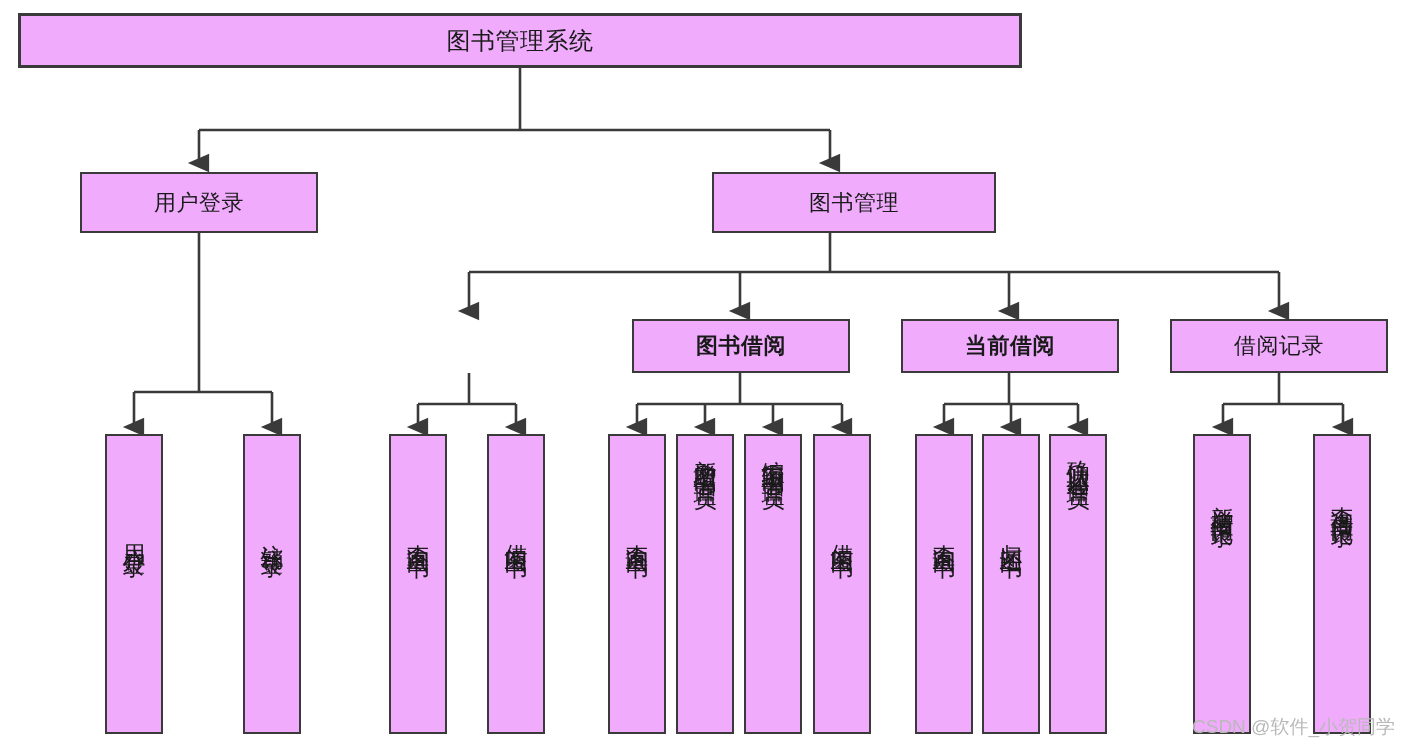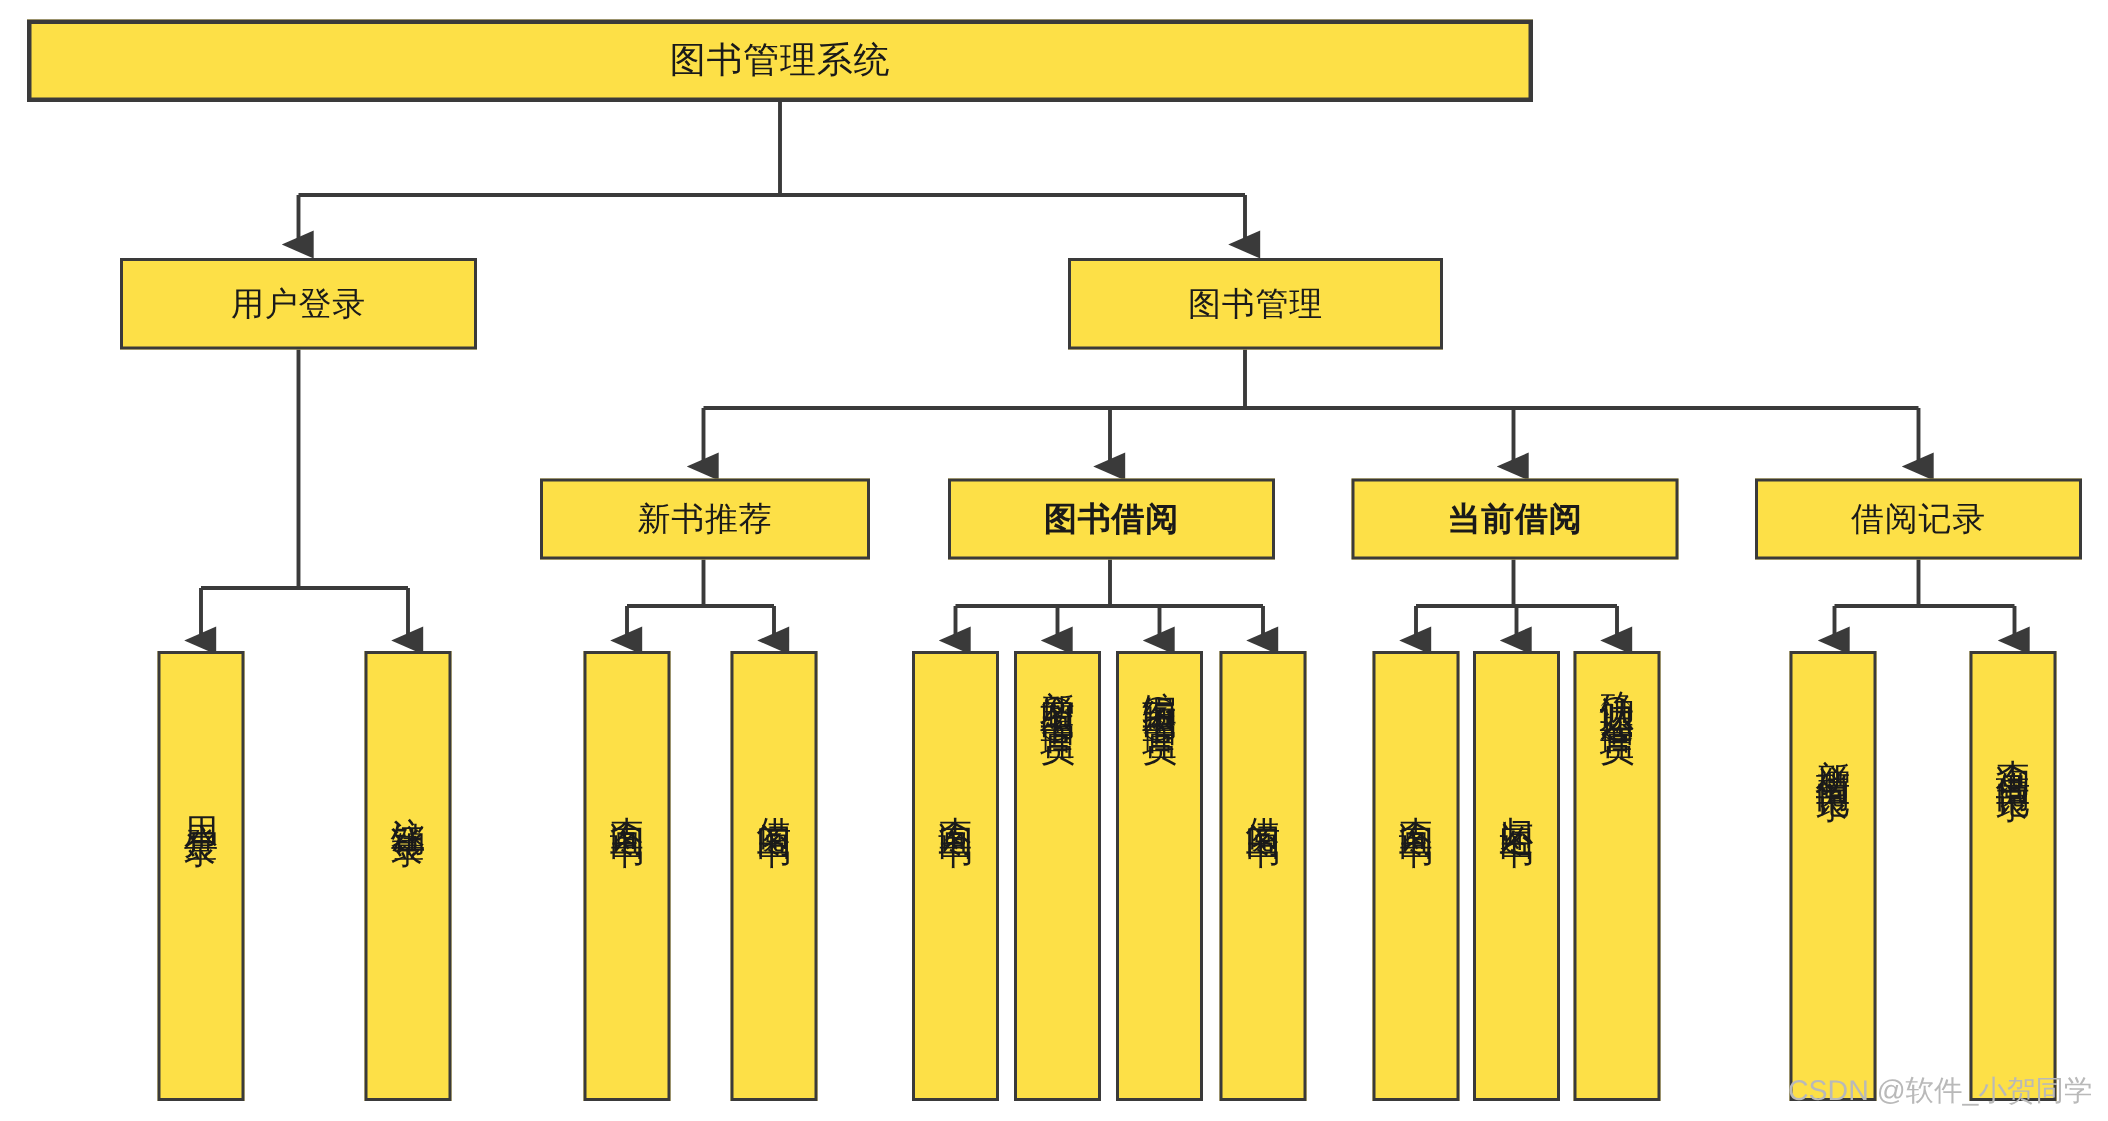--- a/index.html
+++ b/index.html
@@ -21,21 +21,21 @@
   #connector-layer {
     position: absolute;
     left: 0;
     top: 0;
     width: 1405px;
     height: 747px;
   }
   .node {
     position: absolute;
     box-sizing: border-box;
-    background: #fde047;
+    background: #f0abfc;
     border: 2.5px solid #3a3a3a;
     display: flex;
     align-items: center;
     justify-content: center;
     color: #1a1a1a;
     z-index: 2;
   }
   .node.level-0 {
     border-width: 3px;
   }
@@ -143,27 +143,24 @@
   </svg>
 
   <div class="node level-0" style="left:18px; top:13px; width:1004px; height:55px;">
     <span class="node-label">图书管理系统</span>
   </div>
 
   <div class="node level-1" style="left:80px; top:172px; width:238px; height:61px;">
     <span class="node-label">用户登录</span>
   </div>
 
-  <div class="node level-1" style="left:712px; top:172px; width:250px; height:61px;">
+  <div class="node level-1" style="left:712px; top:172px; width:284px; height:61px;">
     <span class="node-label">图书管理</span>
   </div>
 
-  <div class="node level-2" style="left:360px; top:319px; width:220px; height:54px;">
-    <span class="node-label">新书推荐</span>
-  </div>
 
   <div class="node level-2" style="left:632px; top:319px; width:218px; height:54px;font-weight:bold;">
     <span class="node-label">图书借阅</span>
   </div>
 
   <div class="node level-2" style="left:901px; top:319px; width:218px; height:54px;font-weight:bold;">
     <span class="node-label">当前借阅</span>
   </div>
 
   <div class="node level-2" style="left:1170px; top:319px; width:218px; height:54px;justify-content:center;">

